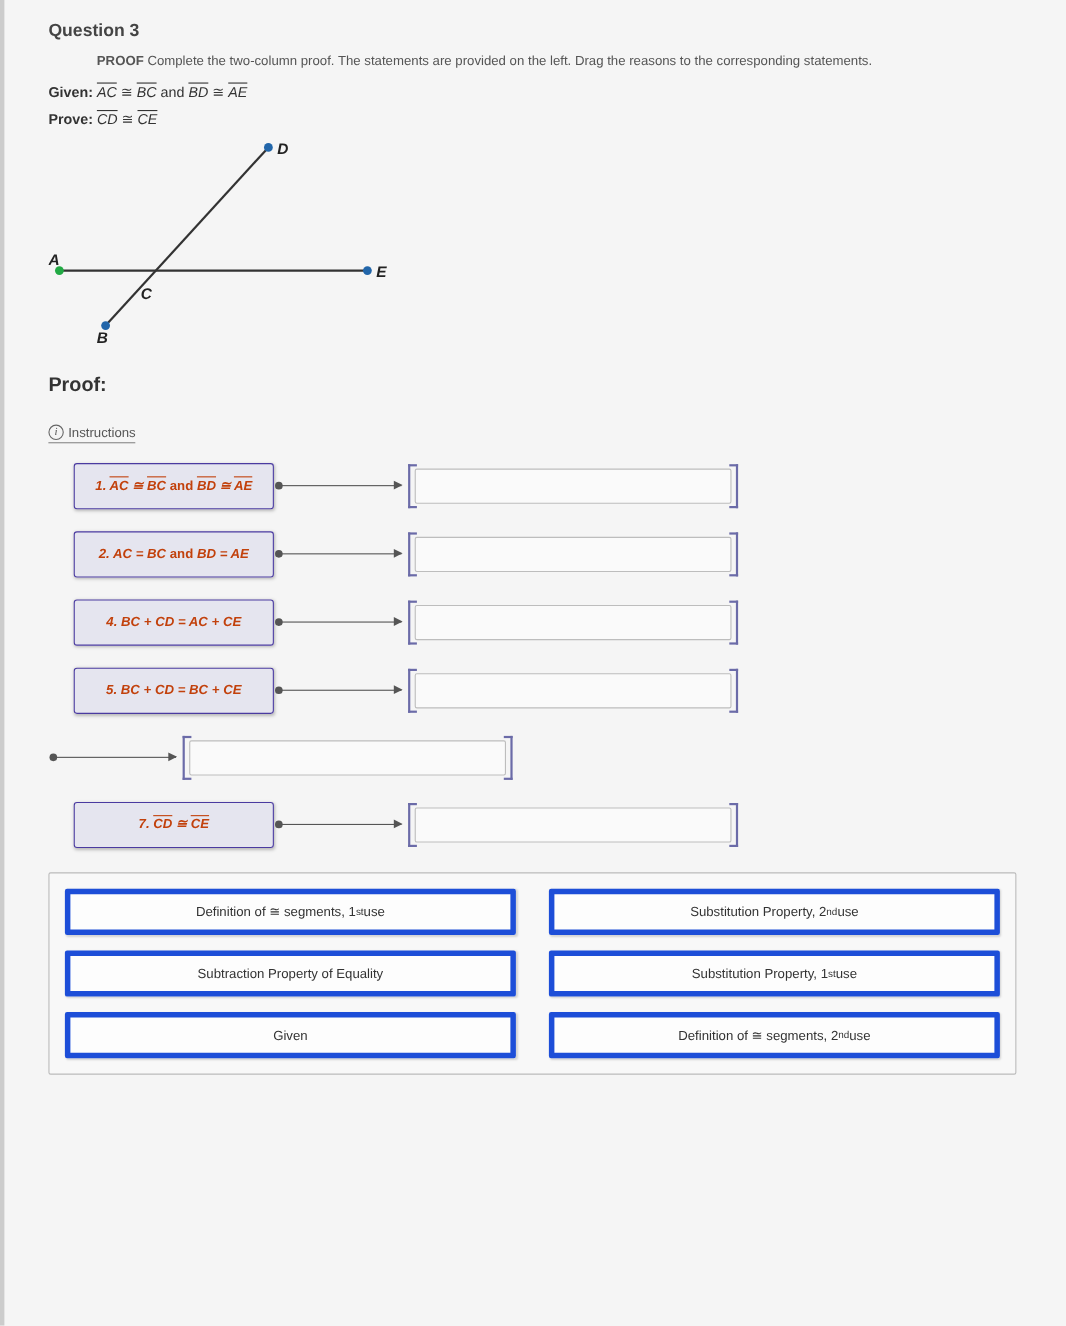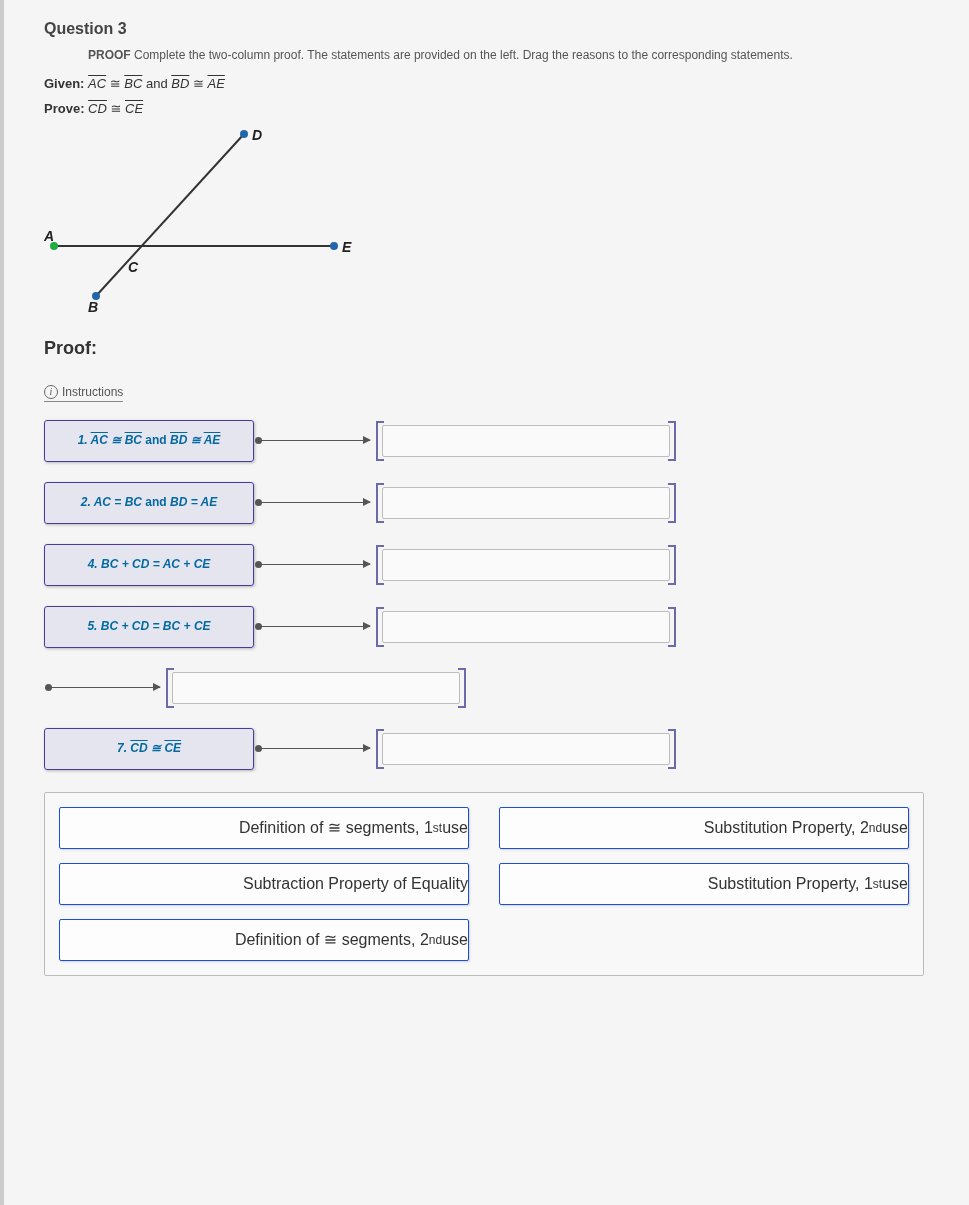--- a/index.html
+++ b/index.html
@@ -27,26 +27,27 @@
     border-bottom: 1px solid #888; padding-bottom: 2px;
   }
   .info-icon {
     display: inline-flex; width: 14px; height: 14px; border: 1px solid #666;
     border-radius: 50%; align-items: center; justify-content: center;
     font-size: 10px; font-style: italic; font-family: serif;
   }
   .proof-rows { display: flex; flex-direction: column; gap: 20px; margin-bottom: 22px; }
   .proof-row { display: flex; align-items: center; gap: 0; }
   .statement-box {
-    width: 210px; min-height: 42px; border: 1px solid #4a3aa0;
+    width: 182px; min-height: 42px; border: 1px solid #4a3aa0;
     background: rgba(200,200,230,0.35); border-radius: 3px;
     display: flex; align-items: center; justify-content: center;
-    font-size: 12px; font-style: italic; font-weight: bold; color: #0369a1;
+    font-size: 12px; font-style: italic; font-weight: bold; color: #c2410c;
     text-align: center; padding: 6px 8px; line-height: 1.4;
     box-shadow: 1px 1px 3px rgba(0,0,0,0.25);
+    margin-left: 23px;
   }
   .statement-box.tall { min-height: 52px; }
   .arrow {
     width: 110px; height: 1px; background: #555; position: relative; margin: 0 6px;
   }
   .arrow::before {
     content: ''; position: absolute; left: -5px; top: -3.5px;
     width: 7px; height: 7px; background: #555; border-radius: 50%;
   }
   .arrow::after {
@@ -67,23 +68,23 @@
     position: absolute; left: 6px; right: 6px; top: 4px; bottom: 4px;
     border: 1px solid #bdbdbd; background: rgba(255,255,255,0.5); border-radius: 2px;
   }
   .reason-bank {
     border: 1px solid #bbb; background: rgba(255,255,255,0.35);
     padding: 14px; border-radius: 2px;
     display: grid; grid-template-columns: 1fr 1fr; gap: 14px 30px;
     width: 880px;
   }
   .reason-tile {
-    height: 42px; border: 1px solid #1d4ed8; background: rgba(255,255,255,0.7);
-    border-radius: 2px; display: flex; align-items: center; justify-content: flex-end;
-    font-size: 16px; color: #333; cursor: grab;
+    height: 42px; border: 5px solid #1d4ed8; background: rgba(255,255,255,0.7);
+    border-radius: 2px; display: flex; align-items: center; justify-content: center;
+    font-size: 12px; color: #333; cursor: grab;
     box-shadow: 1px 1px 2px rgba(0,0,0,0.15);
   }
   .reason-tile.half { grid-column: span 1; }
   sup { font-size: 0.75em; vertical-align: super; }
   .norm { font-style: normal; }
 </style>
 </head>
 <body>
 
 
@@ -203,17 +204,18 @@
     </div>
   </div>
 
 </div>
 
 <div class="reason-bank">
   <div class="reason-tile">Definition of ≅ segments, 1<sup>st</sup> use</div>
   <div class="reason-tile">Substitution Property, 2<sup>nd</sup> use</div>
   <div class="reason-tile">Subtraction Property of Equality</div>
   <div class="reason-tile">Substitution Property, 1<sup>st</sup> use</div>
+  <div class="reason-tile">Given</div>
   <div class="reason-tile half">Definition of ≅ segments, 2<sup>nd</sup> use</div>
 </div>
 
 
 
 
 </body></html>

